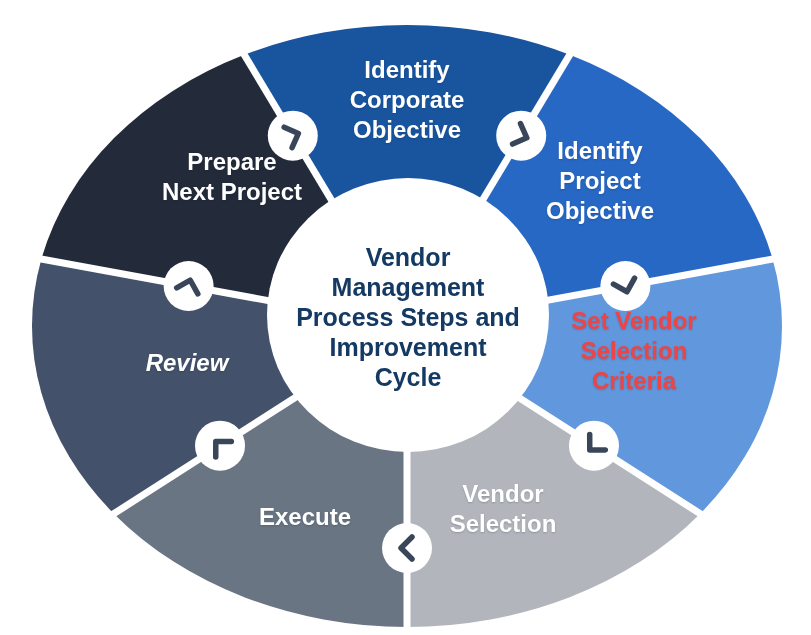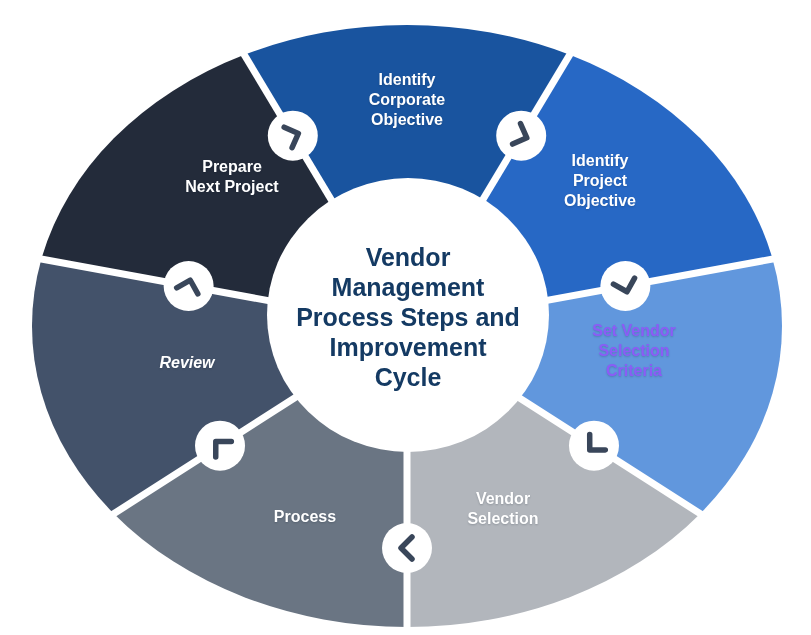--- a/index.html
+++ b/index.html
@@ -18,21 +18,21 @@
   .stage svg {
     position: absolute;
     left: 0;
     top: 0;
   }
   .seg-label {
     position: absolute;
     transform: translate(-50%, -50%);
     text-align: center;
     font-weight: 700;
-    font-size: 16px;
+    font-size: 24px;
     line-height: 1.25;
     white-space: pre-line;
     color: #FFFFFF;
     text-shadow: 0 1px 2px rgba(20,30,45,0.22);
     pointer-events: none;
   }
   .center-title {
     position: absolute;
     left: 408px;
     top: 317px;
@@ -95,26 +95,26 @@
         <polyline points="-5,-11 6,0 -5,11" transform="rotate(-21.1)" fill="none" stroke="#39465A" stroke-width="5.5" stroke-linecap="round" stroke-linejoin="round"></polyline>
       </g>
     </svg>
   <div id="labels">
       <div class="seg-label" style="left: 407px; top: 100px; width: 190px; color: rgb(255, 255, 255);">Identify
 Corporate
 Objective</div>
       <div class="seg-label" style="left: 600px; top: 181px; width: 190px; color: rgb(255, 255, 255);">Identify
 Project
 Objective</div>
-      <div class="seg-label" style="left: 634px; top: 351px; width: 190px; color: #8b5cf6;">Set Vendor
+      <div class="seg-label" style="left: 634px; top: 351px; width: 190px; color: #ef4444;">Set Vendor
 Selection
 Criteria</div>
       <div class="seg-label" style="left: 503px; top: 509px; width: 190px; color: rgb(255, 255, 255);">Vendor
 Selection</div>
-      <div class="seg-label" style="left: 305px; top: 517px; width: 190px; color: rgb(255, 255, 255);">Process</div>
+      <div class="seg-label" style="left: 305px; top: 517px; width: 190px; color: rgb(255, 255, 255);">Execute</div>
       <div class="seg-label" style="left: 187px; top: 363px; width: 190px; color: rgb(255, 255, 255); font-style: italic;">Review</div>
       <div class="seg-label" style="left: 232px; top: 177px; width: 190px; color: rgb(255, 255, 255); text-align: center;">Prepare
 Next Project</div>
     </div>
   <div class="center-title" style="color: rgb(20, 58, 99);">Vendor
 Management
 Process Steps and
 Improvement
 Cycle</div>
 </div>

